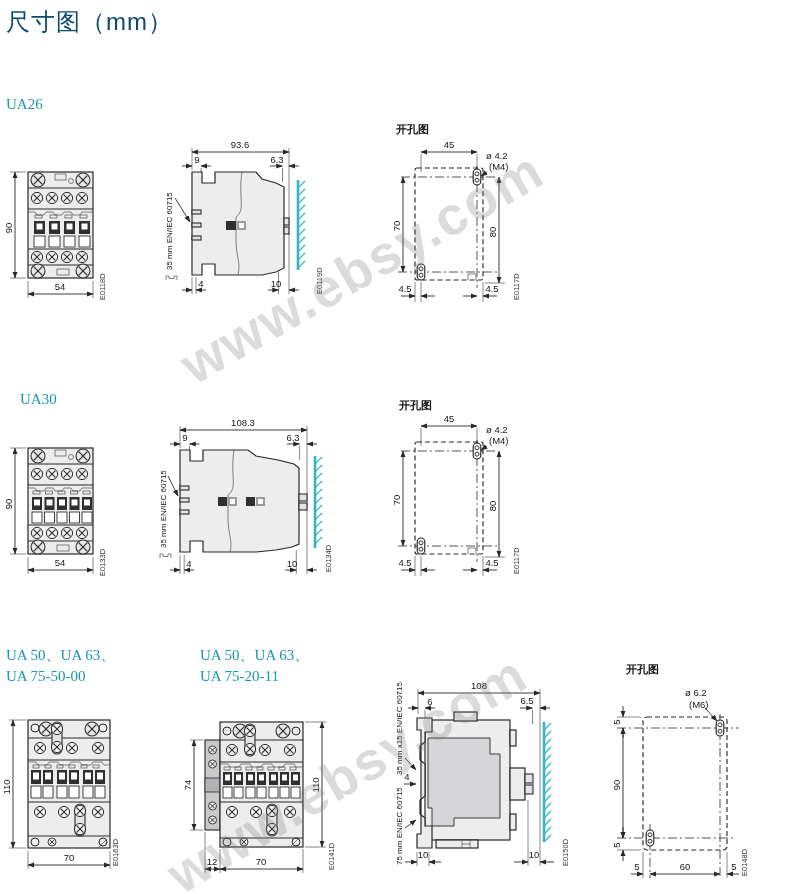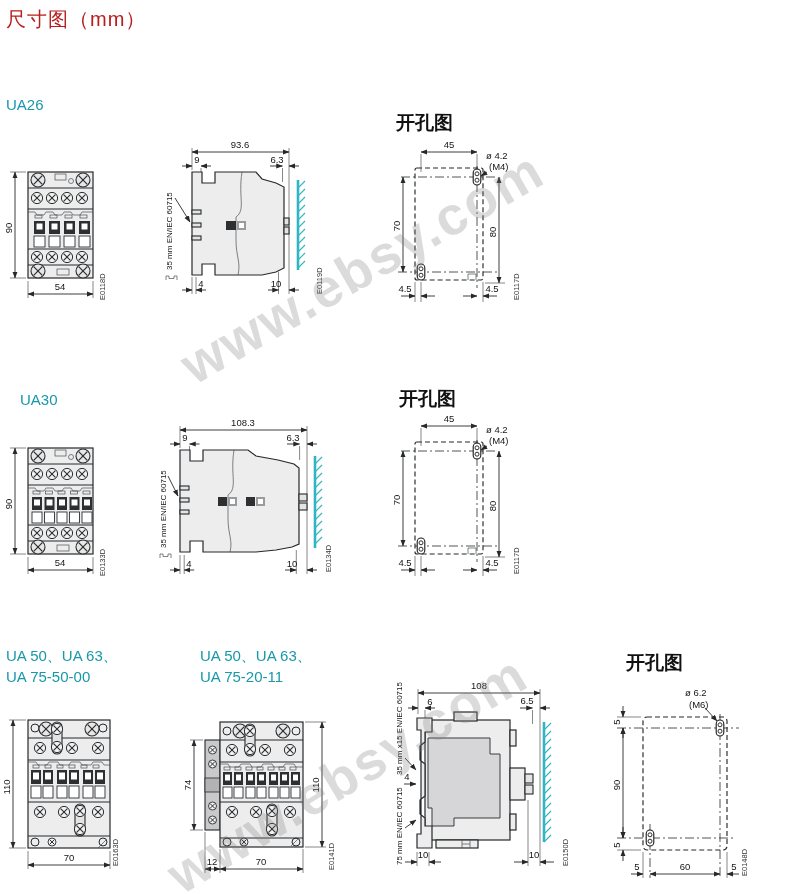--- a/index.html
+++ b/index.html
@@ -1,20 +1,20 @@
 <!DOCTYPE html>
 <html><head>
 <meta charset="utf-8">
 <style>
   html,body{margin:0;padding:0;}
   #page{position:relative;width:790px;height:894px;background:#ffffff;overflow:hidden;
         font-family:"Liberation Sans",sans-serif;}
-  .title{position:absolute;left:6px;top:6px;font-size:20px;color:#b91c1c;letter-spacing:1px;text-align:right;}
-  .sec-label{position:absolute;font-size:15px;color:#1898ab;line-height:21px;white-space:pre;}
-  .drill-heading{position:absolute;font-size:19px;font-weight:bold;color:#111;}
+  .title{position:absolute;left:6px;top:6px;font-size:24px;color:#0c4a6e;letter-spacing:1px;text-align:right;}
+  .sec-label{position:absolute;font-size:15px;color:#1898ab;line-height:21px;white-space:pre;font-family:Liberation Serif, serif;}
+  .drill-heading{position:absolute;font-size:11px;font-weight:bold;color:#111;margin-top:12px;}
   .wm{position:absolute;font-weight:bold;font-size:54px;letter-spacing:2px;
       color:rgba(125,125,125,0.28);transform-origin:0 50%;white-space:nowrap;z-index:6;pointer-events:none;}
   #wm1{left:185px;top:338px;transform:rotate(-30deg);}
   #wm2{left:172px;top:848px;transform:rotate(-31deg);}
   svg.draw{position:absolute;overflow:visible;}
   .ol{fill:#ededee;stroke:#26282a;stroke-width:1.2;}
   .ol2{fill:#e4e4e5;stroke:#26282a;stroke-width:1.1;}
   .inner{fill:#d6d6d8;stroke:#3a3c3e;stroke-width:1;}
   .aux{fill:#c9c9cb;stroke:#26282a;stroke-width:1.1;}
   .ln{stroke:#26282a;stroke-width:1;fill:none;}

